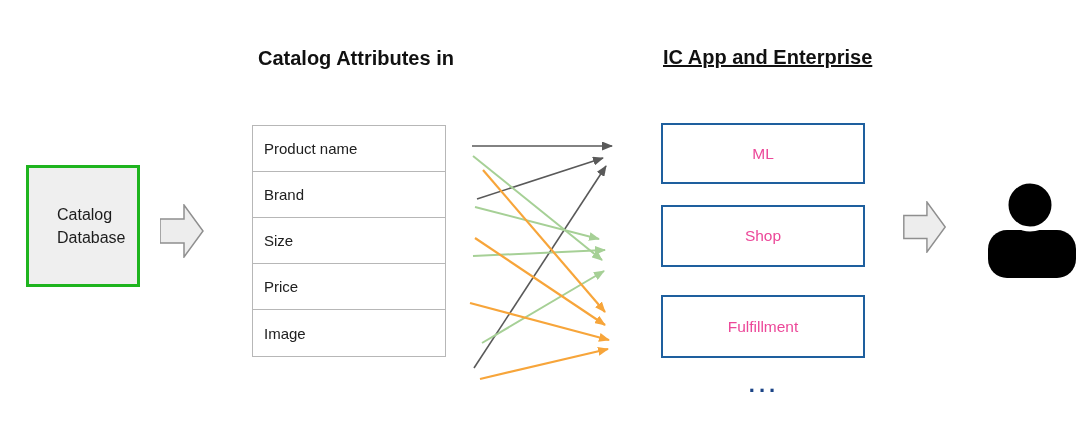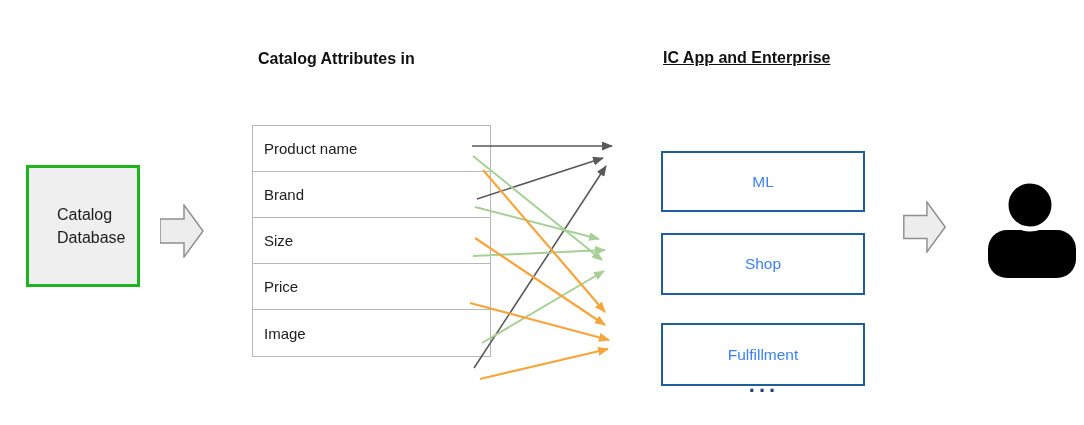--- a/index.html
+++ b/index.html
@@ -20,39 +20,39 @@
   }
   .abs{position:absolute;}
   
   .db-box{
     left:26px;top:165px;width:114px;height:122px;box-sizing:border-box;
     border:3px solid var(--source-border);background:var(--source-fill);
     display:flex;align-items:center;
   }
   .db-box .lbl{padding-left:28px;font-size:16px;line-height:23px;width:86px;}
   
-  .panel-title{font-weight:bold;font-size:16px;line-height:21px;color:#111;}
+  .panel-title{font-weight:bold;font-size:20px;line-height:21px;color:#111;}
   .attr-title{left:258px;top:48px;}
   .apps-title{left:663px;top:47px;text-decoration:underline;}
   
   .attr-table{
-    left:252px;top:125px;width:239px;box-sizing:border-box;
+    left:252px;top:125px;width:194px;box-sizing:border-box;
     border:1px solid var(--table-border);background:#fff;
   }
   .attr-row{
     height:46px;box-sizing:border-box;border-bottom:1px solid var(--table-border);
     display:flex;align-items:center;padding-left:11px;font-size:15px;color:#202020;
     background:#fff;
   }
   .attr-row:last-child{border-bottom:none;}
   
   .app-box{
     left:661px;width:204px;box-sizing:border-box;border:2px solid var(--app-border);
     background:#fff;display:flex;align-items:center;justify-content:center;
-    font-size:15.5px;color:#3b82f6;margin-top:28px;
+    font-size:15.5px;color:#ec4899;
   }
   .app-ml{top:123px;height:61px;}
   .app-shop{top:205px;height:62px;}
   .app-fulfillment{top:295px;height:63px;}
   .dots{
     left:743px;top:374px;width:42px;text-align:center;color:var(--dots);
     font-weight:bold;font-size:22px;letter-spacing:4px;line-height:22px;
   }
   .connector-layer{left:0;top:0;pointer-events:none;}
   .block-arrow polygon{

